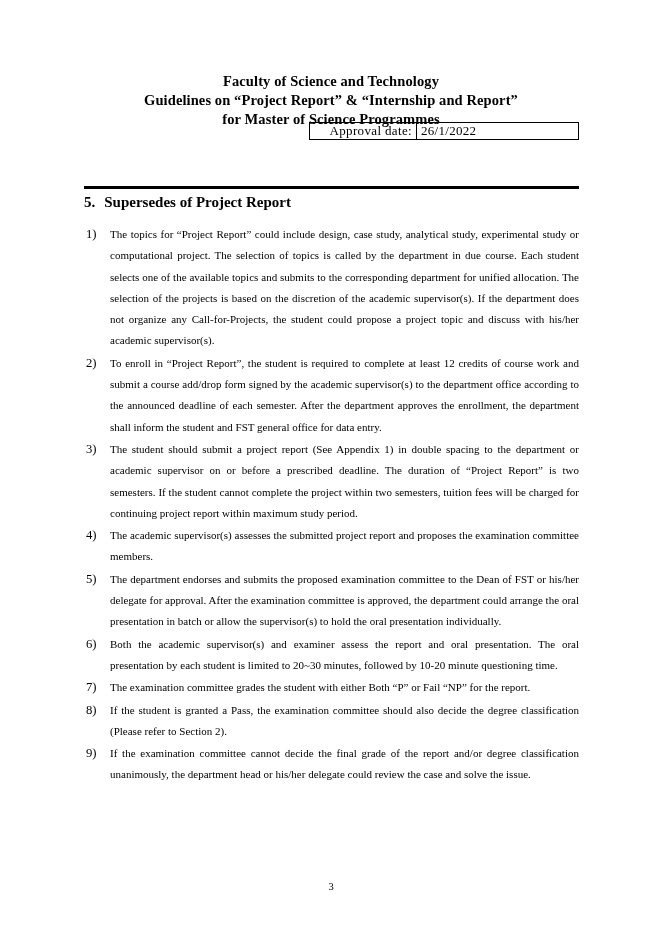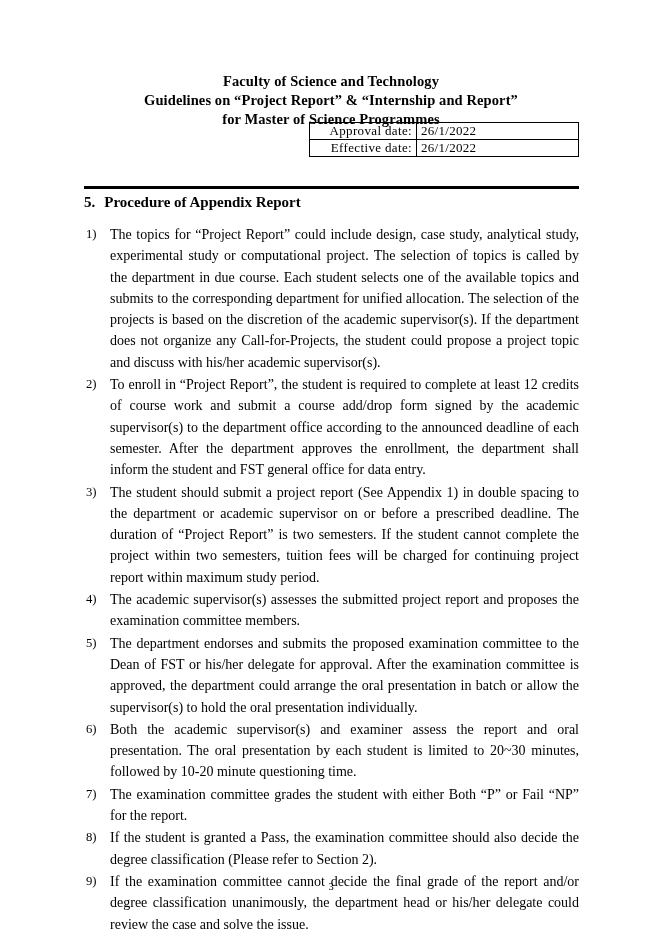--- a/index.html
+++ b/index.html
@@ -118,21 +118,21 @@
     width: 26px;
     flex: 0 0 26px;
     font-size: 12.7px;
     line-height: 21.3px;
     text-align: left;
     padding-left: 2px;
     box-sizing: border-box;
   }
   ol.proc > li .body {
     flex: 1 1 auto;
-    font-size: 14px;
+    font-size: 11px;
     line-height: 21.3px;
     text-align: justify;
     text-justify: inter-word;
     hyphens: none;
   }
 
   
   .footer {
     position: absolute;
     left: 0;
@@ -154,34 +154,30 @@
     <span class="hline">for Master of Science Programmes</span>
   </div>
 
   <div class="meta-wrap">
     <table class="meta">
       <tbody>
         <tr>
           <td class="label">Approval  date:</td>
           <td class="value">26/1/2022</td>
         </tr>
-        <tr>
-          <td class="label">Effective  date:</td>
-          <td class="value">26/1/2022</td>
-        </tr>
       </tbody>
     </table>
   </div>
 
   <div class="content">
     <hr class="rule">
 
     <div class="section-title">
       <span class="num">5.</span>
-      <span class="txt">Procedure of Appendix Report</span>
+      <span class="txt">Supersedes of Project Report</span>
     </div>
 
     <ol class="proc">
       <li>
         <span class="marker">1)</span>
         <span class="body">The topics for “Project Report” could include design, case study, analytical study, experimental study or computational project. The selection of topics is called by the department in due course. Each student selects one of the available topics and submits to the corresponding department for unified allocation. The selection of the projects is based on the discretion of the academic supervisor(s). If the department does not organize any Call-for-Projects, the student could propose a project topic and discuss with his/her academic supervisor(s).</span>
       </li>
       <li>
         <span class="marker">2)</span>
         <span class="body">To enroll in “Project Report”, the student is required to complete at least 12 credits of course work and submit a course add/drop form signed by the academic supervisor(s) to the department office according to the announced deadline of each semester. After the department approves the enrollment, the department shall inform the student and FST general office for data entry.</span>

